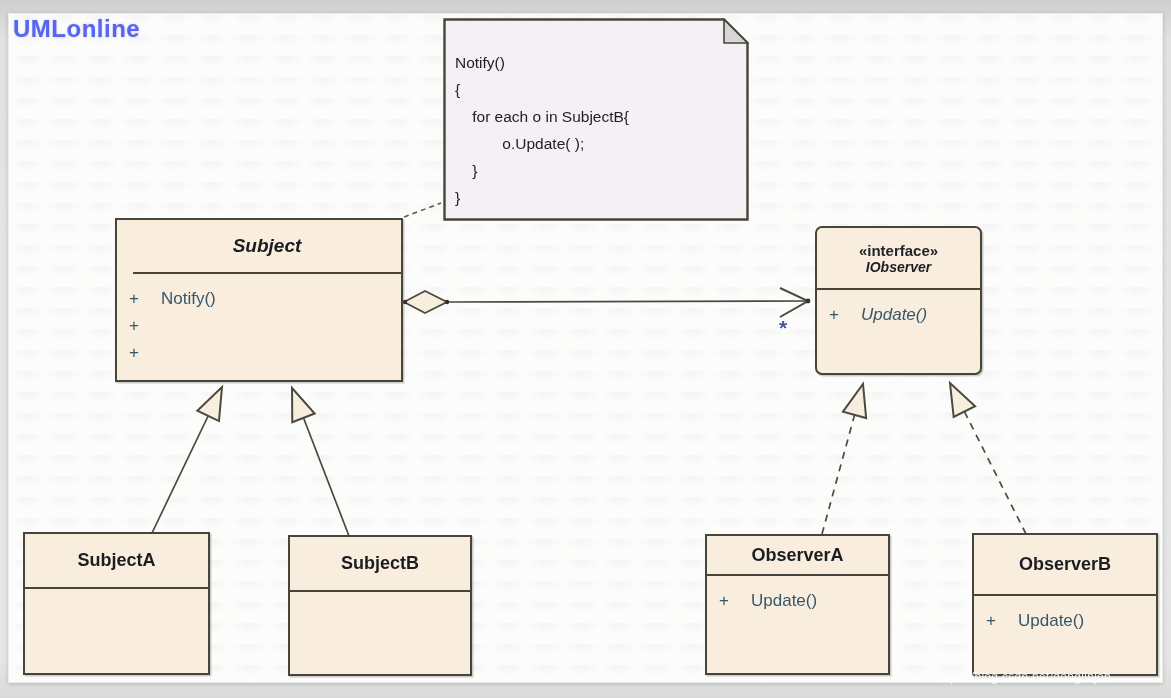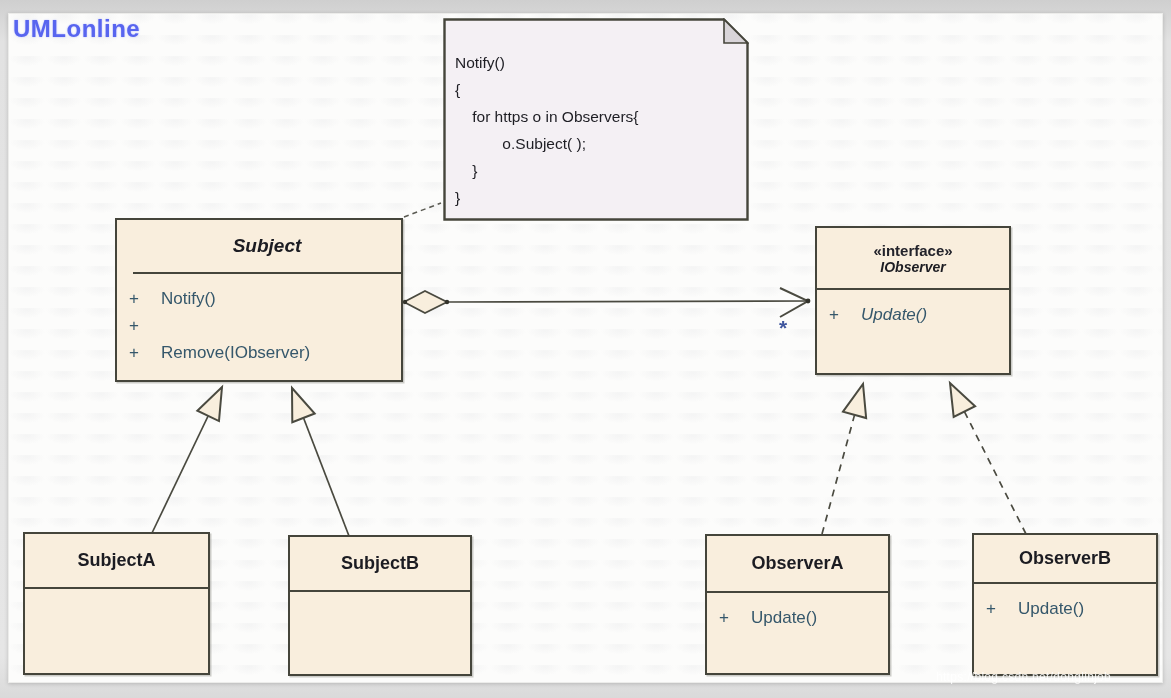--- a/index.html
+++ b/index.html
@@ -97,45 +97,44 @@
     <circle cx="405" cy="302" r="2.2" fill="#33332b"></circle>
     <circle cx="447" cy="302" r="2.2" fill="#33332b"></circle>
     <circle cx="808" cy="301" r="2.4" fill="#33332b"></circle>
   </svg>
 
   <div class="note">
     <svg width="306" height="203" viewBox="0 0 306 203">
       <path d="M1.5,1.5 L281,1.5 L304.5,25 L304.5,201.5 L1.5,201.5 Z" fill="#f4f0f4" stroke="#45453b" stroke-width="2.4"></path>
       <path d="M281,1.5 L281,25 L304.5,25 Z" fill="#d9d5d9" stroke="#45453b" stroke-width="1.6"></path>
     </svg>
-    <div class="note-text"><div>Notify()</div><div>{</div><div>    for https o in Observers{</div><div>           o.Subject( );</div><div>    }</div><div>}</div></div>
+    <div class="note-text"><div>Notify()</div><div>{</div><div>    for each o in SubjectB{</div><div>           o.Update( );</div><div>    }</div><div>}</div></div>
   </div>
 
   <div class="uml-class" style="left:115px; top:218px; width:288px; height:164px;">
     <div class="title-wrap" style="height:54px;padding-left:16px;">
       <div class="title">
           <span class="cls-name italic">Subject</span>
         </div>
     </div>
     <div class="methods">
       <div class="m-row">
           <span class="vis">+</span>
           <span class="sig">Notify()</span>
         </div>
       <div class="m-row">
           <span class="vis">+</span>
         </div>
       <div class="m-row">
           <span class="vis">+</span>
-          <span class="sig">Remove(IObserver)</span>
         </div>
     </div>
   </div>
 
-  <div class="uml-class" style="left:815px; top:226px; width:196px; height:149px;">
+  <div class="uml-class" style="left:815px; top:226px; width:167px; height:149px;border-radius:7px;">
     <div class="title-wrap" style="height:62px;">
       <div class="title">
         <span class="stereotype">«interface»</span>
         <span class="cls-name italic" style="font-size:14px;">IObserver</span>
       </div>
     </div>
     <div class="methods">
       <div class="m-row italic">
           <span class="vis">+</span>
           <span class="sig">Update()</span>
@@ -153,35 +152,35 @@
 
   <div class="uml-class" style="left:288px; top:535px; width:184px; height:141px;">
     <div class="title-wrap" style="height:55px;">
       <div class="title">
           <span class="cls-name">SubjectB</span>
         </div>
     </div>
   </div>
 
   <div class="uml-class" style="left:705px; top:534px; width:185px; height:141px;">
-    <div class="title-wrap" style="height:57px;">
+    <div class="title-wrap" style="height:40px;">
       <div class="title">
           <span class="cls-name">ObserverA</span>
         </div>
     </div>
     <div class="methods">
       <div class="m-row">
           <span class="vis">+</span>
           <span class="sig">Update()</span>
         </div>
     </div>
   </div>
 
   <div class="uml-class" style="left:972px; top:533px; width:186px; height:143px;">
-    <div class="title-wrap" style="height:49px;">
+    <div class="title-wrap" style="height:61px;">
       <div class="title">
           <span class="cls-name">ObserverB</span>
         </div>
     </div>
     <div class="methods">
       <div class="m-row">
           <span class="vis">+</span>
           <span class="sig">Update()</span>
         </div>
     </div>

